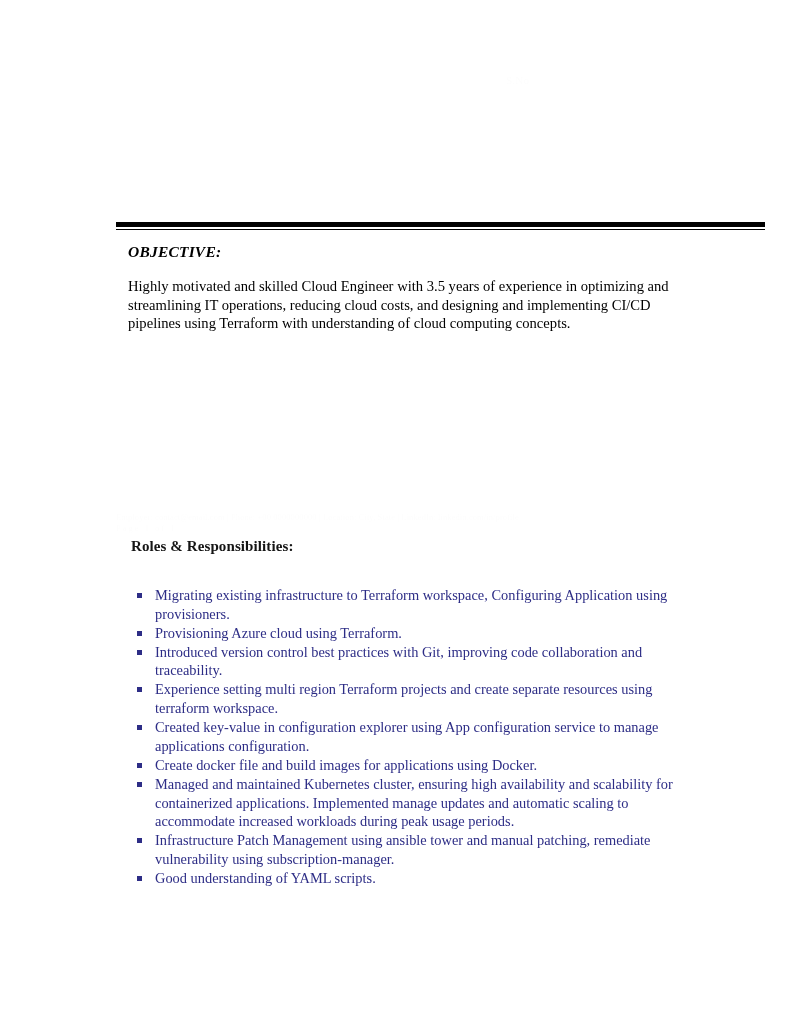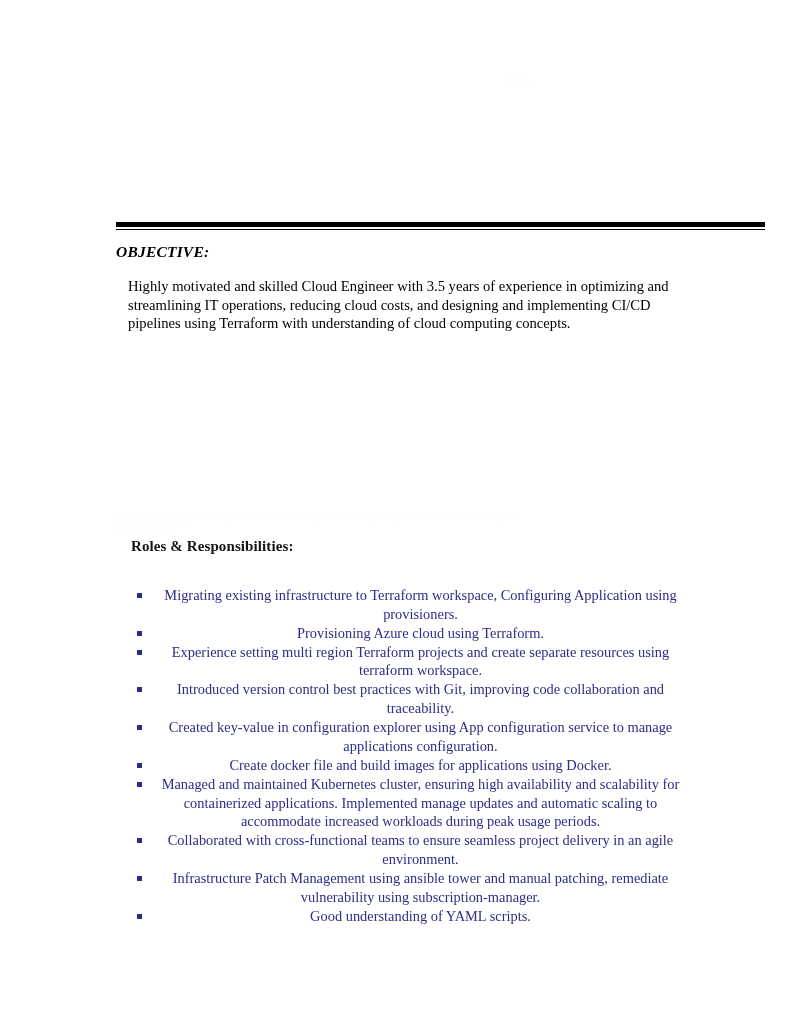--- a/index.html
+++ b/index.html
@@ -68,21 +68,21 @@
     background: #ffffff;
   }
   .rule .thin {
     height: 1px;
     background: #000000;
   }
 
   
   .objective-heading {
     position: absolute;
-    left: 116px;
+    left: 128px;
     top: 243px;
     font-size: 15.5px;
     font-weight: bold;
     font-style: italic;
     color: #000000;
     letter-spacing: 0.2px;
   }
 
   
   .objective-body {
@@ -111,21 +111,20 @@
 
   
   .roles-list {
     position: absolute;
     left: 116px;
     top: 586px;
     width: 570px;
     margin: 0;
     padding: 0;
     list-style: none;
-    text-align: center;
   }
   .roles-list li {
     position: relative;
     padding-left: 39px;
     margin: 0 0 0.5px 0;
     font-size: 14.4px;
     line-height: 18.6px;
     color: #2d2d86;
   }
   .roles-list li .sq-bullet {
@@ -169,44 +168,40 @@
     <li>
       <span class="sq-bullet"></span>
       <span class="bullet-text">Migrating existing infrastructure to Terraform workspace, Configuring Application using provisioners.</span>
     </li>
     <li>
       <span class="sq-bullet"></span>
       <span class="bullet-text">Provisioning Azure cloud using Terraform.</span>
     </li>
     <li>
       <span class="sq-bullet"></span>
+      <span class="bullet-text">Introduced version control best practices with Git, improving code collaboration and traceability.</span>
+    </li>
+    <li>
+      <span class="sq-bullet"></span>
       <span class="bullet-text">Experience setting multi region Terraform projects and create separate resources using terraform workspace.</span>
     </li>
     <li>
       <span class="sq-bullet"></span>
-      <span class="bullet-text">Introduced version control best practices with Git, improving code collaboration and traceability.</span>
-    </li>
-    <li>
-      <span class="sq-bullet"></span>
       <span class="bullet-text">Created key-value in configuration explorer using App configuration service to manage applications configuration.</span>
     </li>
     <li>
       <span class="sq-bullet"></span>
       <span class="bullet-text">Create docker file and build images for applications using Docker.</span>
     </li>
     <li>
       <span class="sq-bullet"></span>
       <span class="bullet-text">Managed and maintained Kubernetes cluster, ensuring high availability and scalability for containerized applications. Implemented manage updates and automatic scaling to accommodate increased workloads during peak usage periods.</span>
     </li>
     <li>
       <span class="sq-bullet"></span>
-      <span class="bullet-text">Collaborated with cross-functional teams to ensure seamless project delivery in an agile environment.</span>
-    </li>
-    <li>
-      <span class="sq-bullet"></span>
       <span class="bullet-text">Infrastructure Patch Management using ansible tower and manual patching, remediate vulnerability using subscription-manager.</span>
     </li>
     <li>
       <span class="sq-bullet"></span>
       <span class="bullet-text">Good understanding of YAML scripts.</span>
     </li>
   </ul>
 
 </div>
 

